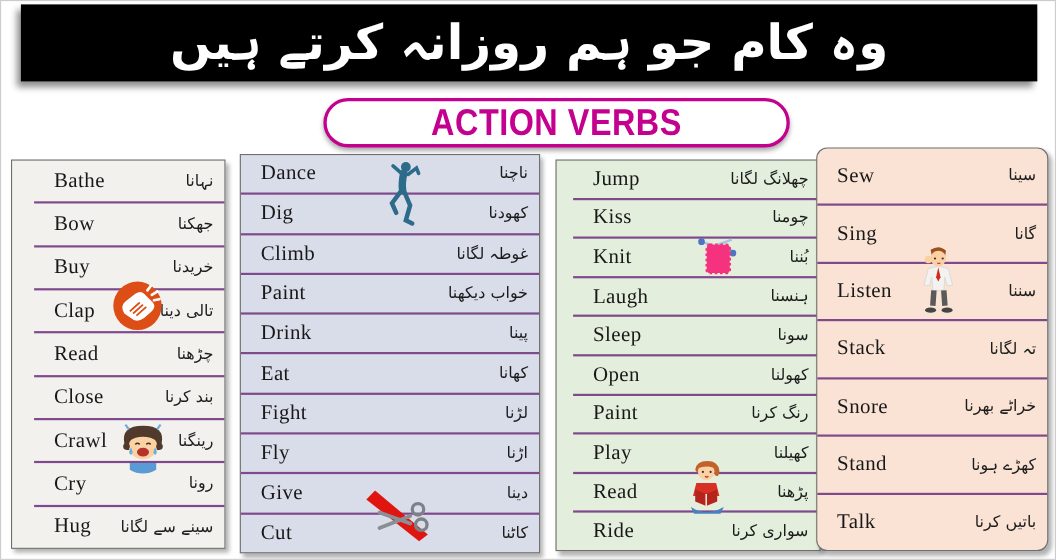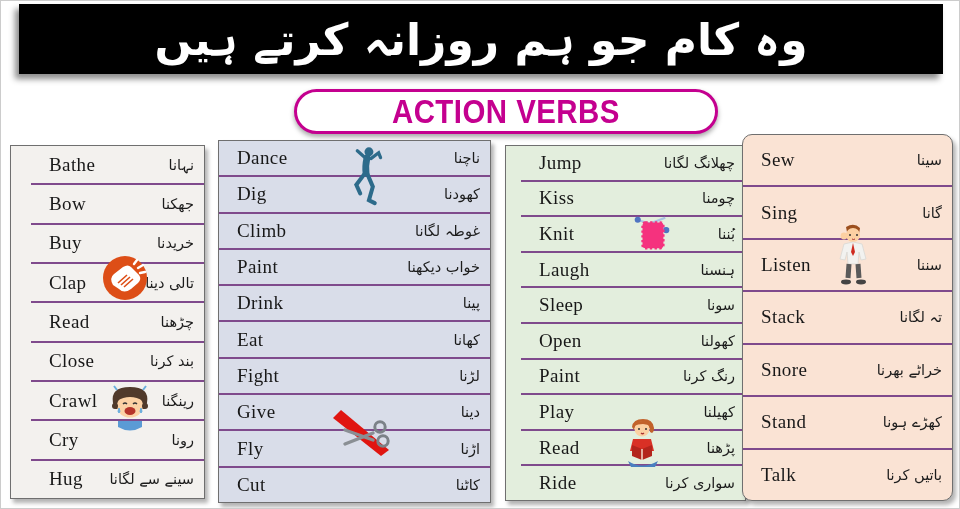--- a/index.html
+++ b/index.html
@@ -192,37 +192,37 @@
     <span class="en">Eat</span>
     <span class="ur">کھانا</span>
   </div>
 
   <div class="row">
     <span class="en">Fight</span>
     <span class="ur">لڑنا</span>
   </div>
 
   <div class="row">
+    <span class="en">Fly</span>
+    <span class="ur">اڑنا</span>
+  </div>
+
+  <div class="row">
     <span class="en">Give</span>
     <span class="ur">دینا</span>
   <span class="icon scissors-icon"><svg viewBox="0 0 66 48" width="66" height="48">
             <path d="M10 0 L58 40 L50 46 L2 8z" fill="#e01510"></path>
             <g stroke="#8a8f94" stroke-width="3.4" stroke-linecap="round" fill="none">
               <path d="M14 34 L42 23"></path>
               <path d="M14 20 L42 30"></path>
             </g>
             <circle cx="49" cy="17" r="5.2" fill="none" stroke="#7c8288" stroke-width="3"></circle>
             <circle cx="52" cy="31" r="5.2" fill="none" stroke="#7c8288" stroke-width="3"></circle>
           </svg></span>
       </div>
-
-  <div class="row">
-    <span class="en">Fly</span>
-    <span class="ur">اڑنا</span>
-  </div>
 
   <div class="row">
     <span class="en">Cut</span>
     <span class="ur">کاٹنا</span>
   </div>
 </div>
   <div class="col col3" id="col3" style="background: rgb(227, 238, 221);">
   <div class="row">
     <span class="en">Jump</span>
     <span class="ur">چھلانگ لگانا</span>

